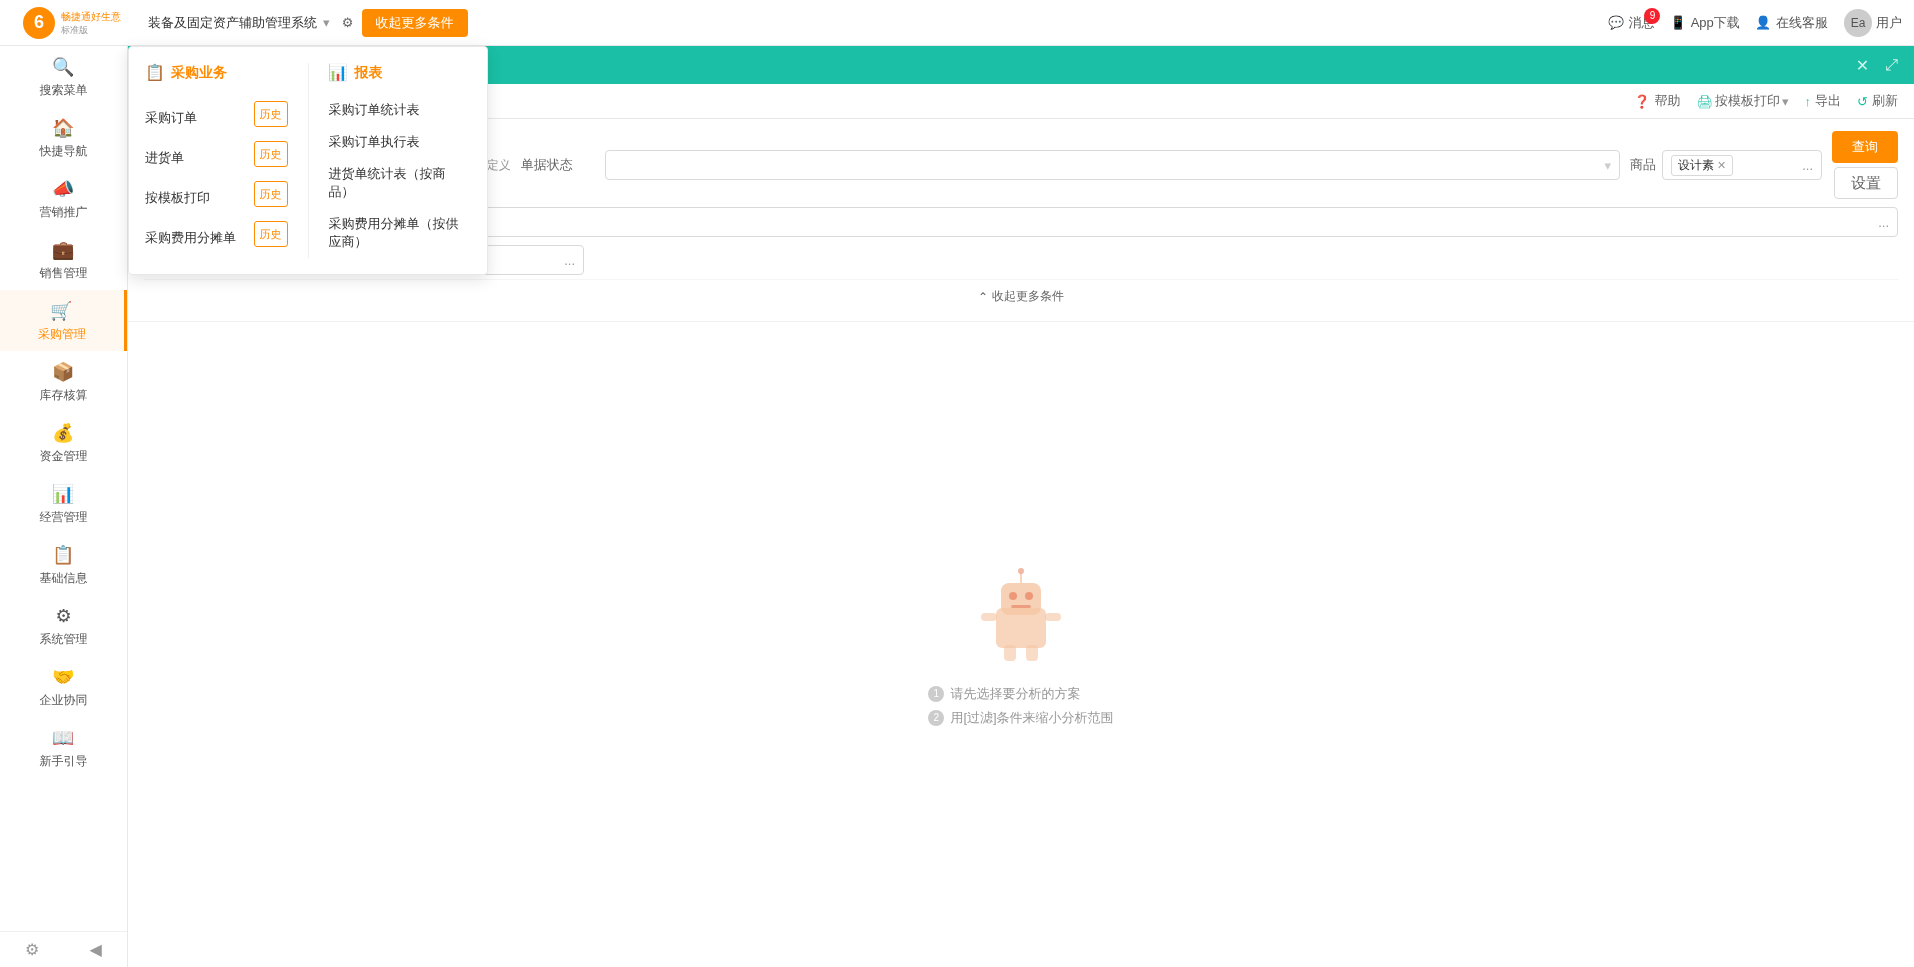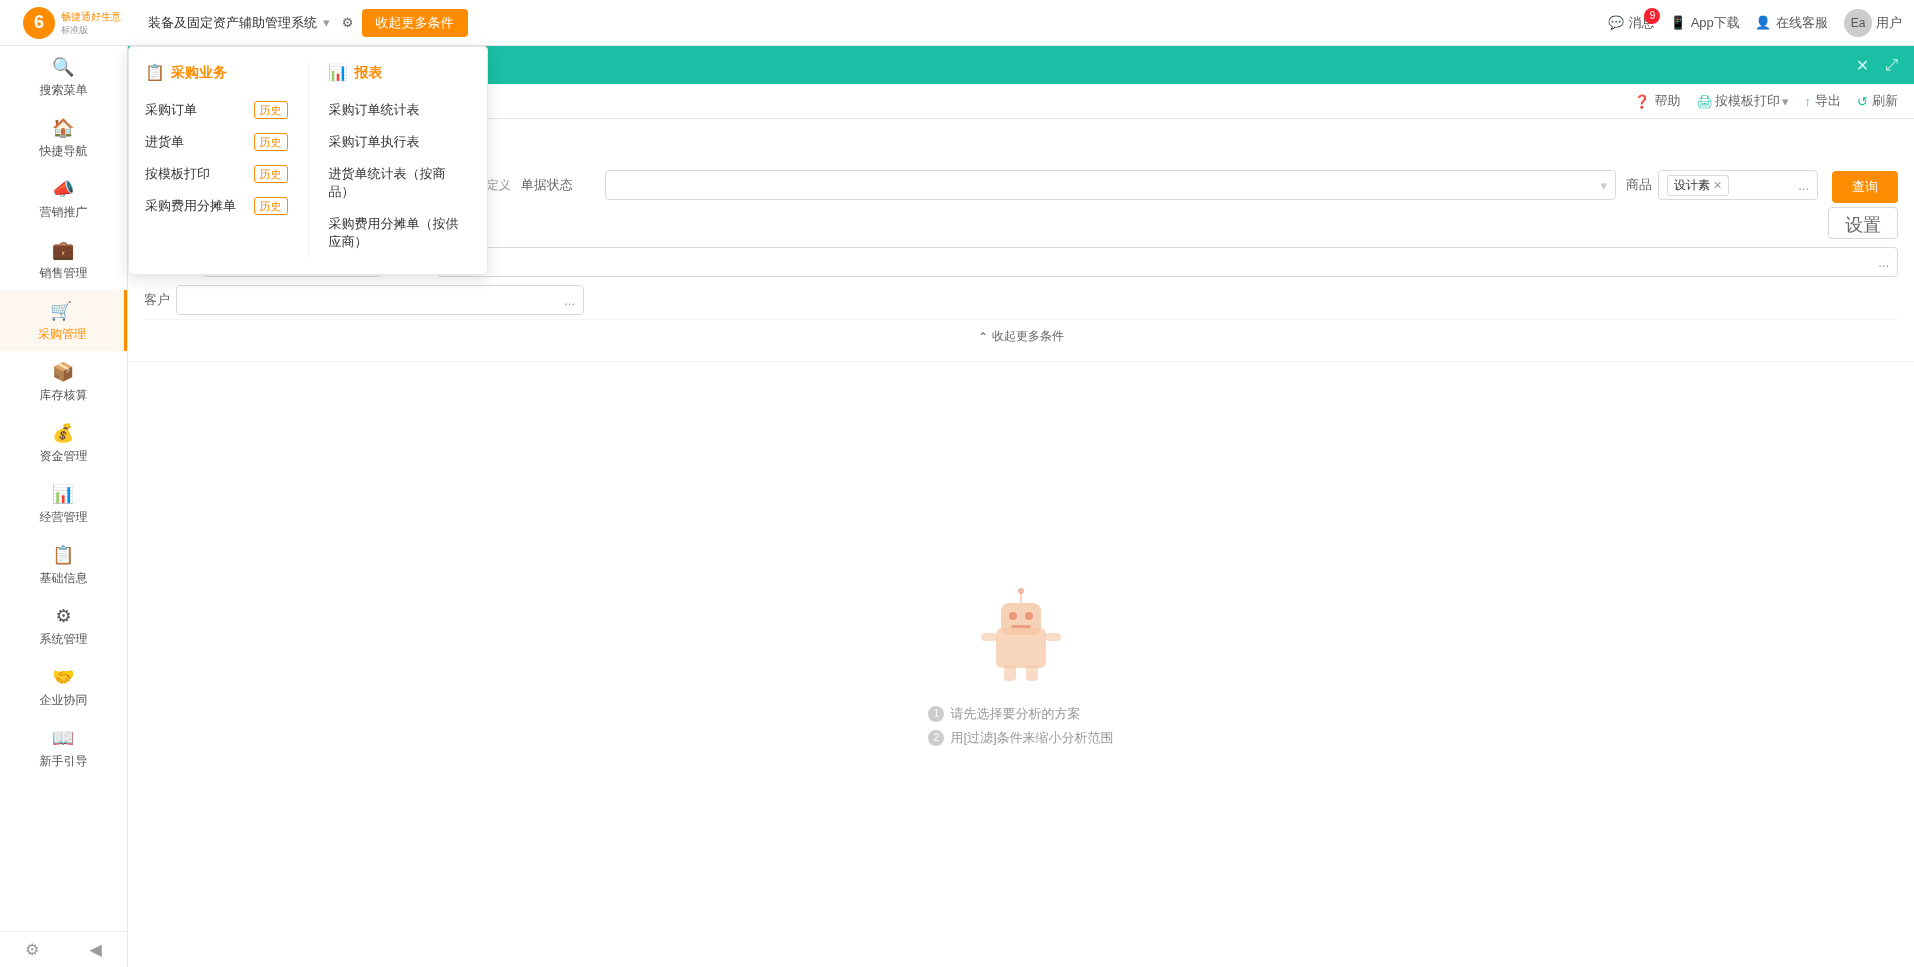--- a/index.html
+++ b/index.html
@@ -39,36 +39,36 @@
     .sidebar-bottom-btn { color: #999; cursor: pointer; font-size: 16px; }
 
     
     .content-header { background: #fff; padding: 8px 16px; display: flex; align-items: center; justify-content: flex-end; gap: 16px; border-bottom: 1px solid #e8e8e8; flex-shrink: 0; }
     .header-action { display: flex; align-items: center; gap: 4px; color: #666; cursor: pointer; font-size: 13px; }
     .header-action .icon { color: #1abfa5; }
     .print-dropdown { display: flex; align-items: center; gap: 2px; }
     .collapse-btn { display: flex; align-items: center; justify-content: center; color: #666; cursor: pointer; font-size: 12px; gap: 4px; padding: 4px 0; }
 
     
-    .query-btn { background: #ff8c00; color: white; border: none; padding: 6px 20px; border-radius: 4px; cursor: pointer; font-size: 13px; height: 32px; margin-top: 40px; }
-    .set-btn { background: white; color: #666; border: 1px solid #d9d9d9; padding: 5px 16px; border-radius: 4px; cursor: pointer; font-size: 18px; height: 32px; }
+    .query-btn { background: #ff8c00; color: white; border: none; padding: 6px 20px; border-radius: 4px; cursor: pointer; font-size: 13px; height: 32px; }
+    .set-btn { background: white; color: #666; border: 1px solid #d9d9d9; padding: 5px 16px; border-radius: 4px; cursor: pointer; font-size: 15px; height: 32px; }
     .btn-group { display: flex; flex-direction: column; gap: 4px; align-items: flex-end; }
 
     
     .main-content { flex: 1; display: flex; flex-direction: column; align-items: center; justify-content: center; background: #fff; overflow: auto; }
     .empty-state { display: flex; flex-direction: column; align-items: center; gap: 12px; color: #999; font-size: 13px; }
     .empty-text { display: flex; flex-direction: column; gap: 6px; }
     .empty-text-item { display: flex; align-items: center; gap: 6px; }
     .step-num { width: 16px; height: 16px; border-radius: 50%; background: #ccc; color: white; font-size: 10px; display: flex; align-items: center; justify-content: center; }
     .dropdown-menu { position: absolute; top: 46px; left: 128px; background: #fff; border: 1px solid #e8e8e8; border-radius: 4px; box-shadow: 0 4px 16px rgba(0,0,0,0.12); z-index: 300; width: 360px; padding: 16px; display: flex; gap: 20px; }
     .dropdown-col { flex: 1; }
     .dropdown-col-title { color: #ff8c00; font-size: 14px; font-weight: bold; margin-bottom: 12px; display: flex; align-items: center; gap: 6px; }
     .dropdown-col-title .col-icon { font-size: 16px; }
     .dropdown-item { display: flex; align-items: flex-end; justify-content: space-between; padding: 7px 0; cursor: pointer; color: #333; font-size: 13px; }
-    .history-tag { background: #fff; border: 1px solid #ff8c00; color: #ff8c00; border-radius: 3px; padding: 0 5px; font-size: 11px; height: 18px; display: flex; align-items: center; }
+    .history-tag { background: #fff; border: 1px solid #ff8c00; color: #ff8c00; border-radius: 3px; padding: 12px 5px; font-size: 11px; height: 18px; display: flex; align-items: center; }
     .divider-v { width: 1px; background: #f0f0f0; }
 
     
     .filter-section { background: #fff; padding: 12px 16px; border-bottom: 1px solid #f0f0f0; }
     .filter-field { display: flex; align-items: center; gap: 6px; }
     .field-label { color: #666; font-size: 13px; white-space: nowrap; min-width: fit-content; }
     .field-control { flex: 1; border: 1px solid #d9d9d9; border-radius: 4px; padding: 4px 8px; height: 30px; font-size: 13px; background: #fff; cursor: pointer; display: flex; align-items: center; justify-content: space-between; min-width: 0; }
     .tag-in-field { background: #fff; border: 1px solid #d9d9d9; border-radius: 3px; padding: 1px 6px; font-size: 12px; display: inline-flex; align-items: center; gap: 3px; }
     .tag-remove { cursor: pointer; color: #999; font-size: 11px; }
   </style>

